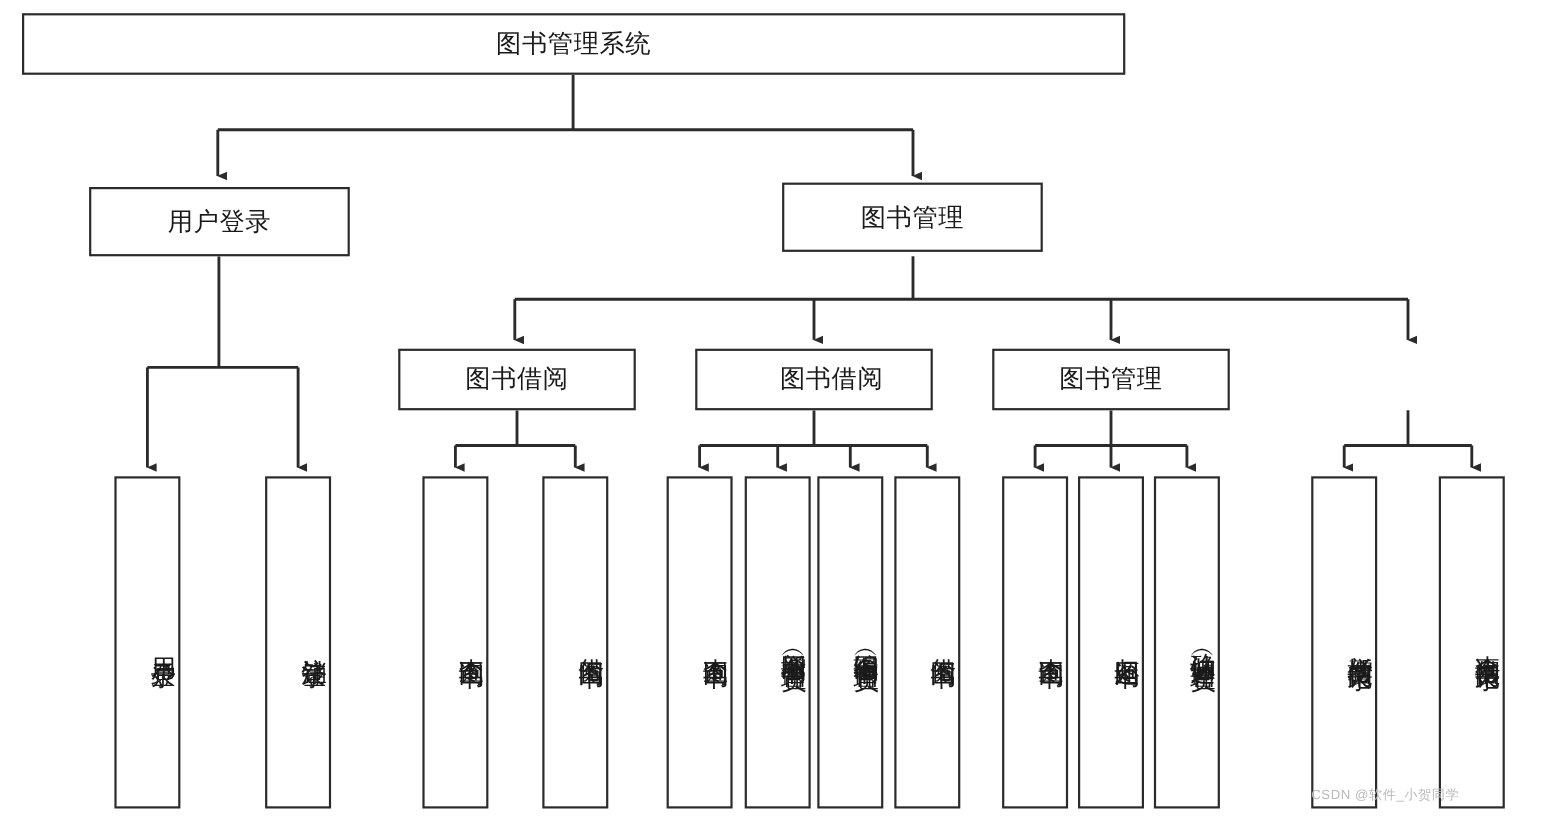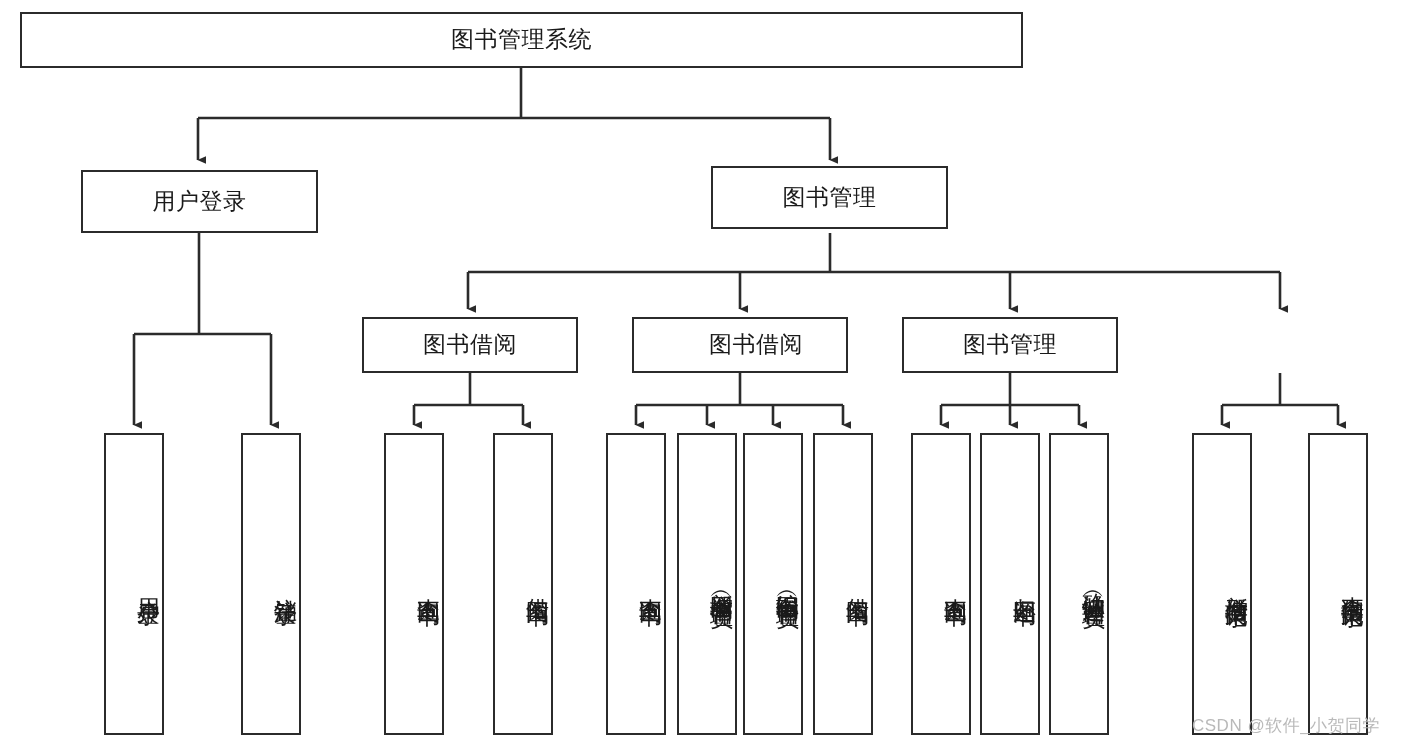--- a/index.html
+++ b/index.html
@@ -51,21 +51,21 @@
     justify-content: center;
     text-align: center;
   }
   .node.v .vlabel {
     writing-mode: vertical-rl;
     text-orientation: upright;
     display: block;
   }
   .watermark {
     position: absolute;
-    font-size: 17px;
+    font-size: 12px;
     color: #b9b9b9;
     white-space: nowrap;
     letter-spacing: 0.5px;
   }
 </style>
 </head>
 <body>
 
 <div id="stage">
 

